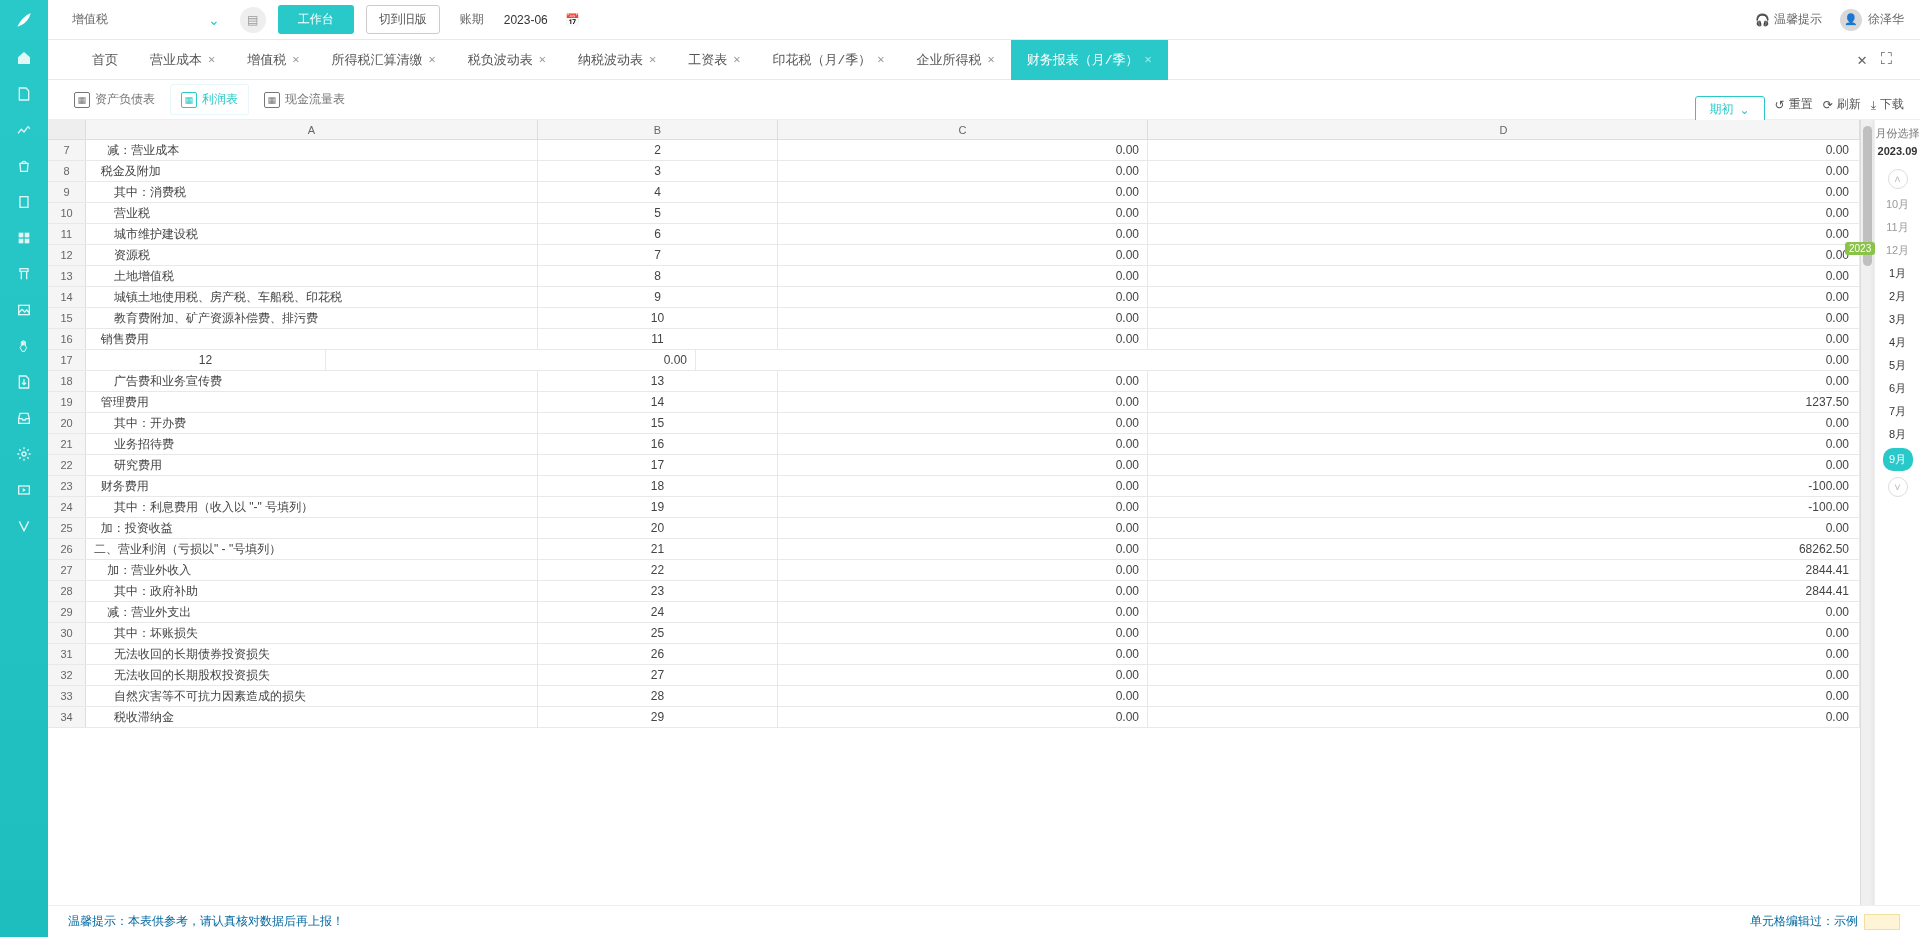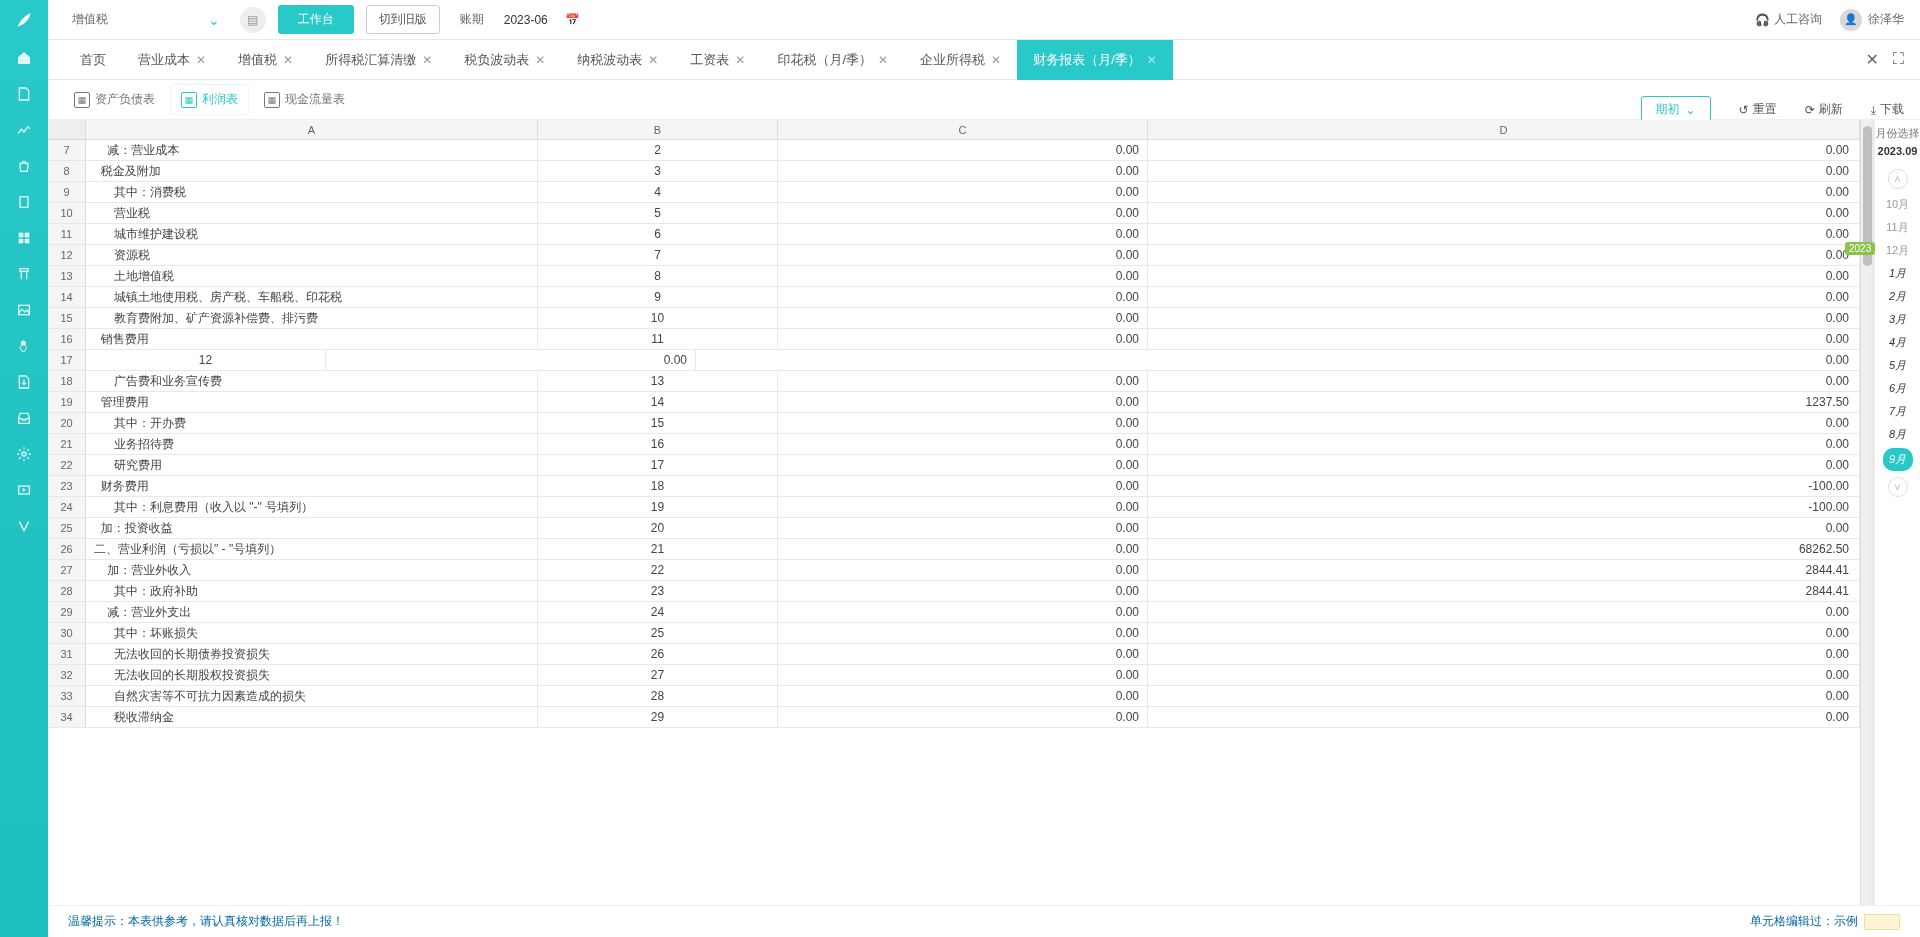--- a/index.html
+++ b/index.html
@@ -27,33 +27,33 @@
 .btn-outline { background: #fff; color: #555; border: 1px solid #ccc; padding: 5px 12px; border-radius: 3px; cursor: pointer; font-size: 12px; }
 .period-label { color: #666; margin-left: 8px; }
 .period-value { color: #333; margin-left: 8px; }
 .calendar-icon { color: #2ac9c9; margin-left: 6px; }
 .topbar-right { display: flex; align-items: center; gap: 18px; color: #666; }
 .help-link { display: flex; align-items: center; gap: 4px; cursor: pointer; }
 .user-chip { display: flex; align-items: center; gap: 6px; }
 .avatar { width: 22px; height: 22px; border-radius: 50%; background: #d8d8d8; display:flex;align-items:center;justify-content:center;color:#fff;font-size:11px; }
 
 
-.tabs-bar { height: 40px; background: #fff; border-bottom: 1px solid #e8e8e8; display: flex; align-items: center; padding: 0 16px; position: relative; }
+.tabs-bar { height: 40px; background: #fff; border-bottom: 1px solid #e8e8e8; display: flex; align-items: center; padding: 0 28px; position: relative; font-family: Liberation Mono, monospace; }
 .tab { padding: 0 16px; height: 40px; display: flex; align-items: center; gap: 6px; color: #555; cursor: pointer; font-size: 13px; }
 .tab.active { background: #2ac9c9; color: #fff; }
 .tab-close { font-size: 12px; opacity: 0.6; cursor: pointer; }
 .tabs-right-icons { margin-left: auto; display: flex; gap: 14px; color: #666; }
 .tabs-right-icons span { cursor: pointer; font-size: 16px; }
 
 
 .subtabs { height: 40px; background: #fff; border-bottom: 1px solid #eee; display: flex; align-items: center; padding: 0 16px; gap: 6px; }
 .subtab { display: flex; align-items: center; gap: 5px; padding: 6px 10px; color: #777; cursor: pointer; font-size: 12px; border-radius: 2px; }
 .subtab.active { color: #2ac9c9; background: #fff; box-shadow: 0 0 0 1px #e8f7f7; }
 .subtab .sticon { width: 16px; height: 16px; display:inline-flex; align-items:center; justify-content:center; border:1px solid currentColor; border-radius:2px; font-size:9px; }
-.subtabs-right { margin-left: auto; display: flex; align-items: center; gap: 28px; margin-top: 20px; }
+.subtabs-right { margin-left: auto; display: flex; align-items: flex-start; gap: 10px; margin-top: 20px; }
 .btn-period { border: 1px solid #2ac9c9; color: #2ac9c9; background: #fff; padding: 4px 14px; border-radius: 3px; display: flex; align-items: center; gap: 6px; cursor: pointer; font-size: 12px; }
 .action-link { display: flex; align-items: center; gap: 4px; color: #555; cursor: pointer; font-size: 12px; }
 
 
 .sheet-wrapper { flex: 1; display: flex; position: relative; overflow: hidden; }
 .sheet-main { flex: 1; overflow: hidden; display:flex; flex-direction:column; }
 .col-headers { display: flex; height: 20px; background: #f5f5f5; border-bottom: 1px solid #ddd; }
 .corner { width: 38px; border-right: 1px solid #ddd; background: #eee; }
 .colh { border-right: 1px solid #ddd; display: flex; align-items: center; justify-content: center; color: #666; font-size: 11px; }
 .colh-a { width: 452px; }
@@ -70,21 +70,21 @@
 .cell-c { width: 370px; justify-content:flex-end; }
 .cell-d { flex:1; justify-content:flex-end; padding-right: 10px; }
 .vscroll { width: 14px; background: #f0f0f0; border-left:1px solid #ddd; position:relative; }
 .vscroll-thumb { position:absolute; left:2px; right:2px; top:6px; height:140px; background:#c0c0c0; border-radius:5px; }
 
 
 .month-panel { width: 46px; background: #fff; border-left: 1px solid #eee; display:flex; flex-direction:column; align-items:center; padding-top:4px; font-size:11px; position:relative; box-shadow: 0 0 6px rgba(0,0,0,0.08); }
 .month-panel-title { color:#777; padding:2px 0; }
 .month-panel-current { font-weight:bold; color:#333; padding:2px 0 8px; }
 .month-btn { width:100%; text-align:center; padding:4px 0; color:#999; cursor:pointer; }
-.month-btn.enabled { color:#333;font-style:italic; }
+.month-btn.enabled { color:#333; }
 .month-btn.selected { background:#2ac9c9; color:#fff; border-radius:10px; width: 30px; margin:2px 0; }
 .year-badge { position:absolute; left:-30px; top:122px; background:#8bc34a; color:#fff; font-size:10px; padding:1px 4px; border-radius:3px; }
 .arrow-circle { width:20px;height:20px;border-radius:50%;border:1px solid #ddd;display:flex;align-items:center;justify-content:center;color:#bbb;margin:4px 0;cursor:pointer; }
 
 
 .footer { height: 32px; border-top: 1px solid #eee; display:flex; align-items:center; padding: 0 20px; font-size:12px; color:#0369a1; }
 .footer-right { margin-left:auto; display:flex; align-items:center; gap:6px; }
 .sample-box { width:36px; height:16px; background:#fff4d6; border:1px solid #f0e0a0; }
 </style>
 </head>
@@ -189,21 +189,21 @@
         </div>
         <button class="btn-primary">工作台</button>
         <button class="btn-outline">切到旧版</button>
         <span class="period-label">账期</span>
         <span class="period-value">2023-06</span>
         <span class="calendar-icon">📅</span>
       </div>
       <div class="topbar-right">
         <div class="help-link">
           <span>🎧</span>
-          <span>人工咨询</span>
+          <span>温馨提示</span>
         </div>
         <div class="user-chip">
           <div class="avatar">👤</div>
           <span>徐泽华</span>
         </div>
       </div>
     </div>
 
     <div class="tabs-bar">
       <div id="tabs-container" style="display:flex;">

